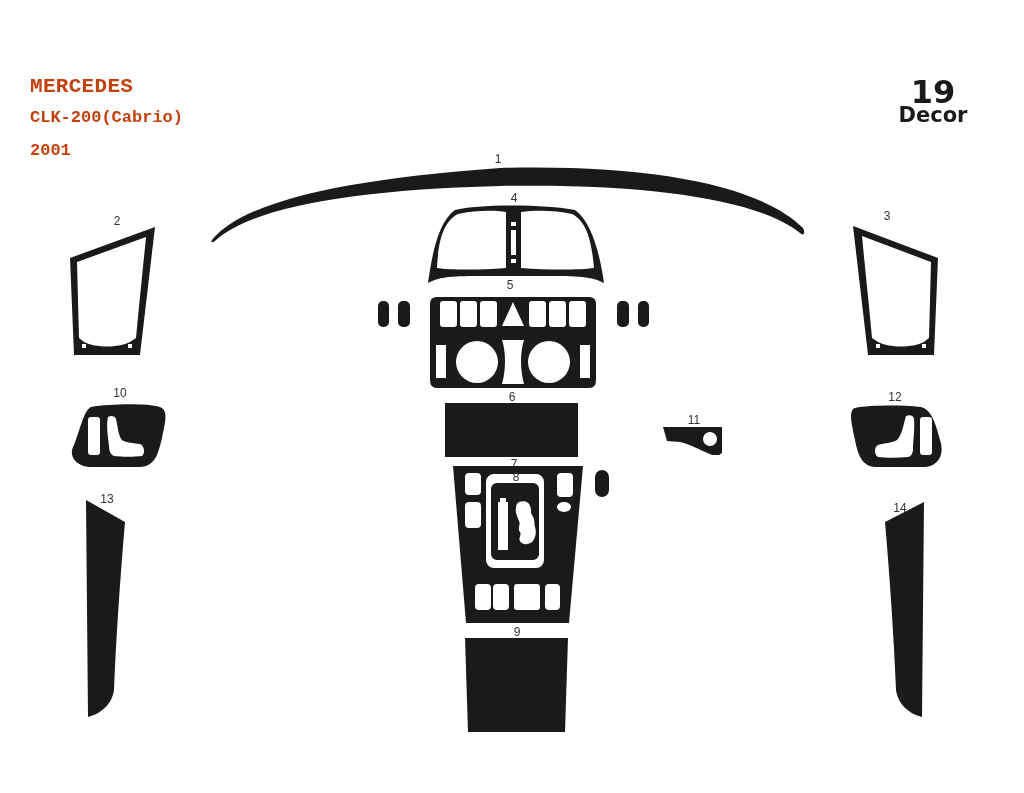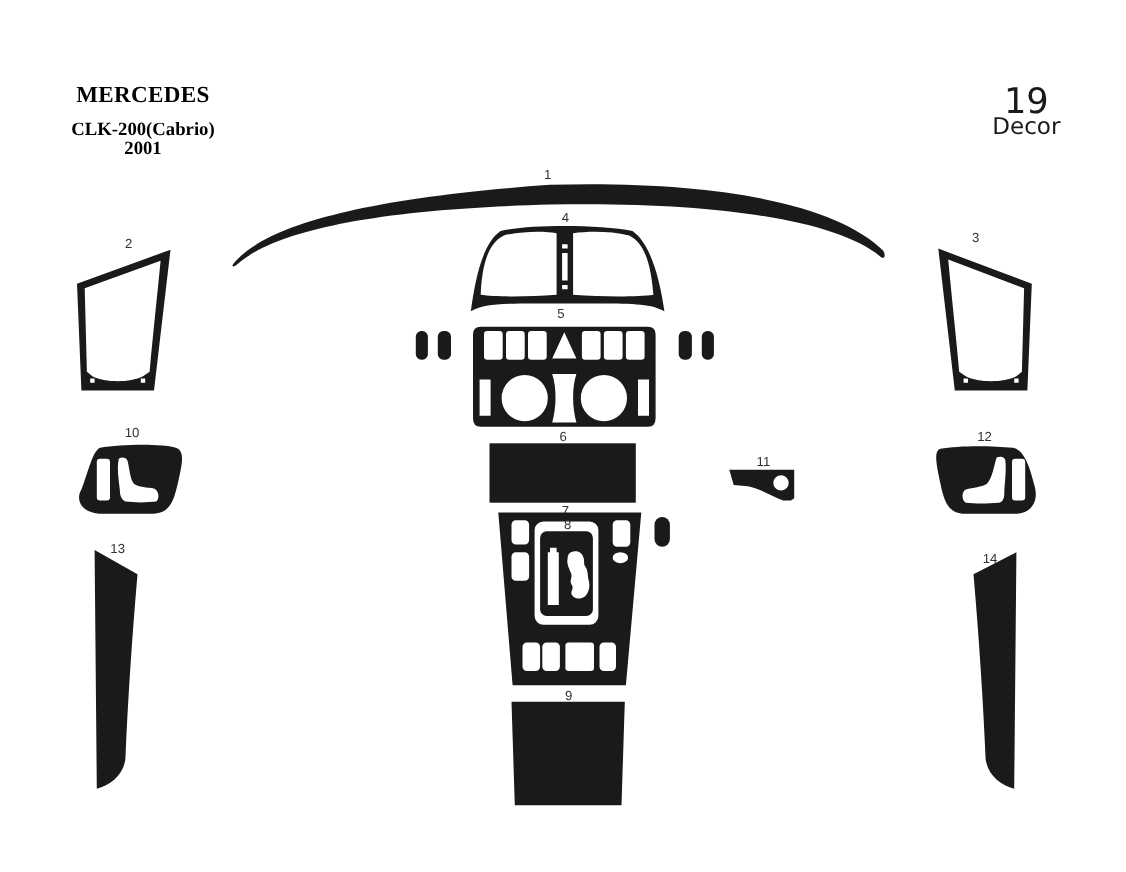--- a/index.html
+++ b/index.html
@@ -1,21 +1,21 @@
 <!DOCTYPE html>
 <html><head>
 <meta charset="utf-8">
 <style>
   html, body { margin: 0; padding: 0; background: #ffffff; }
   body { width: 1024px; height: 793px; position: relative; overflow: hidden; font-family: "Liberation Sans", sans-serif; }
-  .title-block { position: absolute; left: 30px; top: 76px; width: 200px; text-align: center; color: #000000; font-family: Liberation Serif, serif; font-weight: bold; line-height: 1; }
+  .title-block { position: absolute; left: 30px; top: 76px; width: 200px; color: #c2410c; font-family: Liberation Mono, monospace; font-weight: bold; line-height: 1; }
   .title-block .brand { font-size: 21px; letter-spacing: 0.3px; }
   .title-block .model { font-size: 17px; margin-top: 12px; }
-  .title-block .year { font-size: 17px; margin-top: 0px; }
-  .set-block { position: absolute; left: 888px; top: 76px; width: 90px; text-align: center; color: #1a1a1a; font-family: "DejaVu Sans", sans-serif; font-weight: normal; line-height: 1; }
+  .title-block .year { font-size: 17px; margin-top: 16px; }
+  .set-block { position: absolute; left: 888px; top: 76px; width: 90px; text-align: center; color: #1a1a1a; font-family: "DejaVu Sans", sans-serif; font-weight: bold; line-height: 1; }
   .set-block .count { font-size: 32px; }
   .set-block .kind { font-size: 21px; margin-top: -3px; }
   svg.parts { position: absolute; left: 0; top: 0; }
   .lbl { font-family: "Liberation Sans", sans-serif; font-size: 12px; fill: #333333; text-anchor: middle; }
 </style>
 </head>
 <body>
 
 <div class="title-block">
   <div class="brand">MERCEDES</div>

